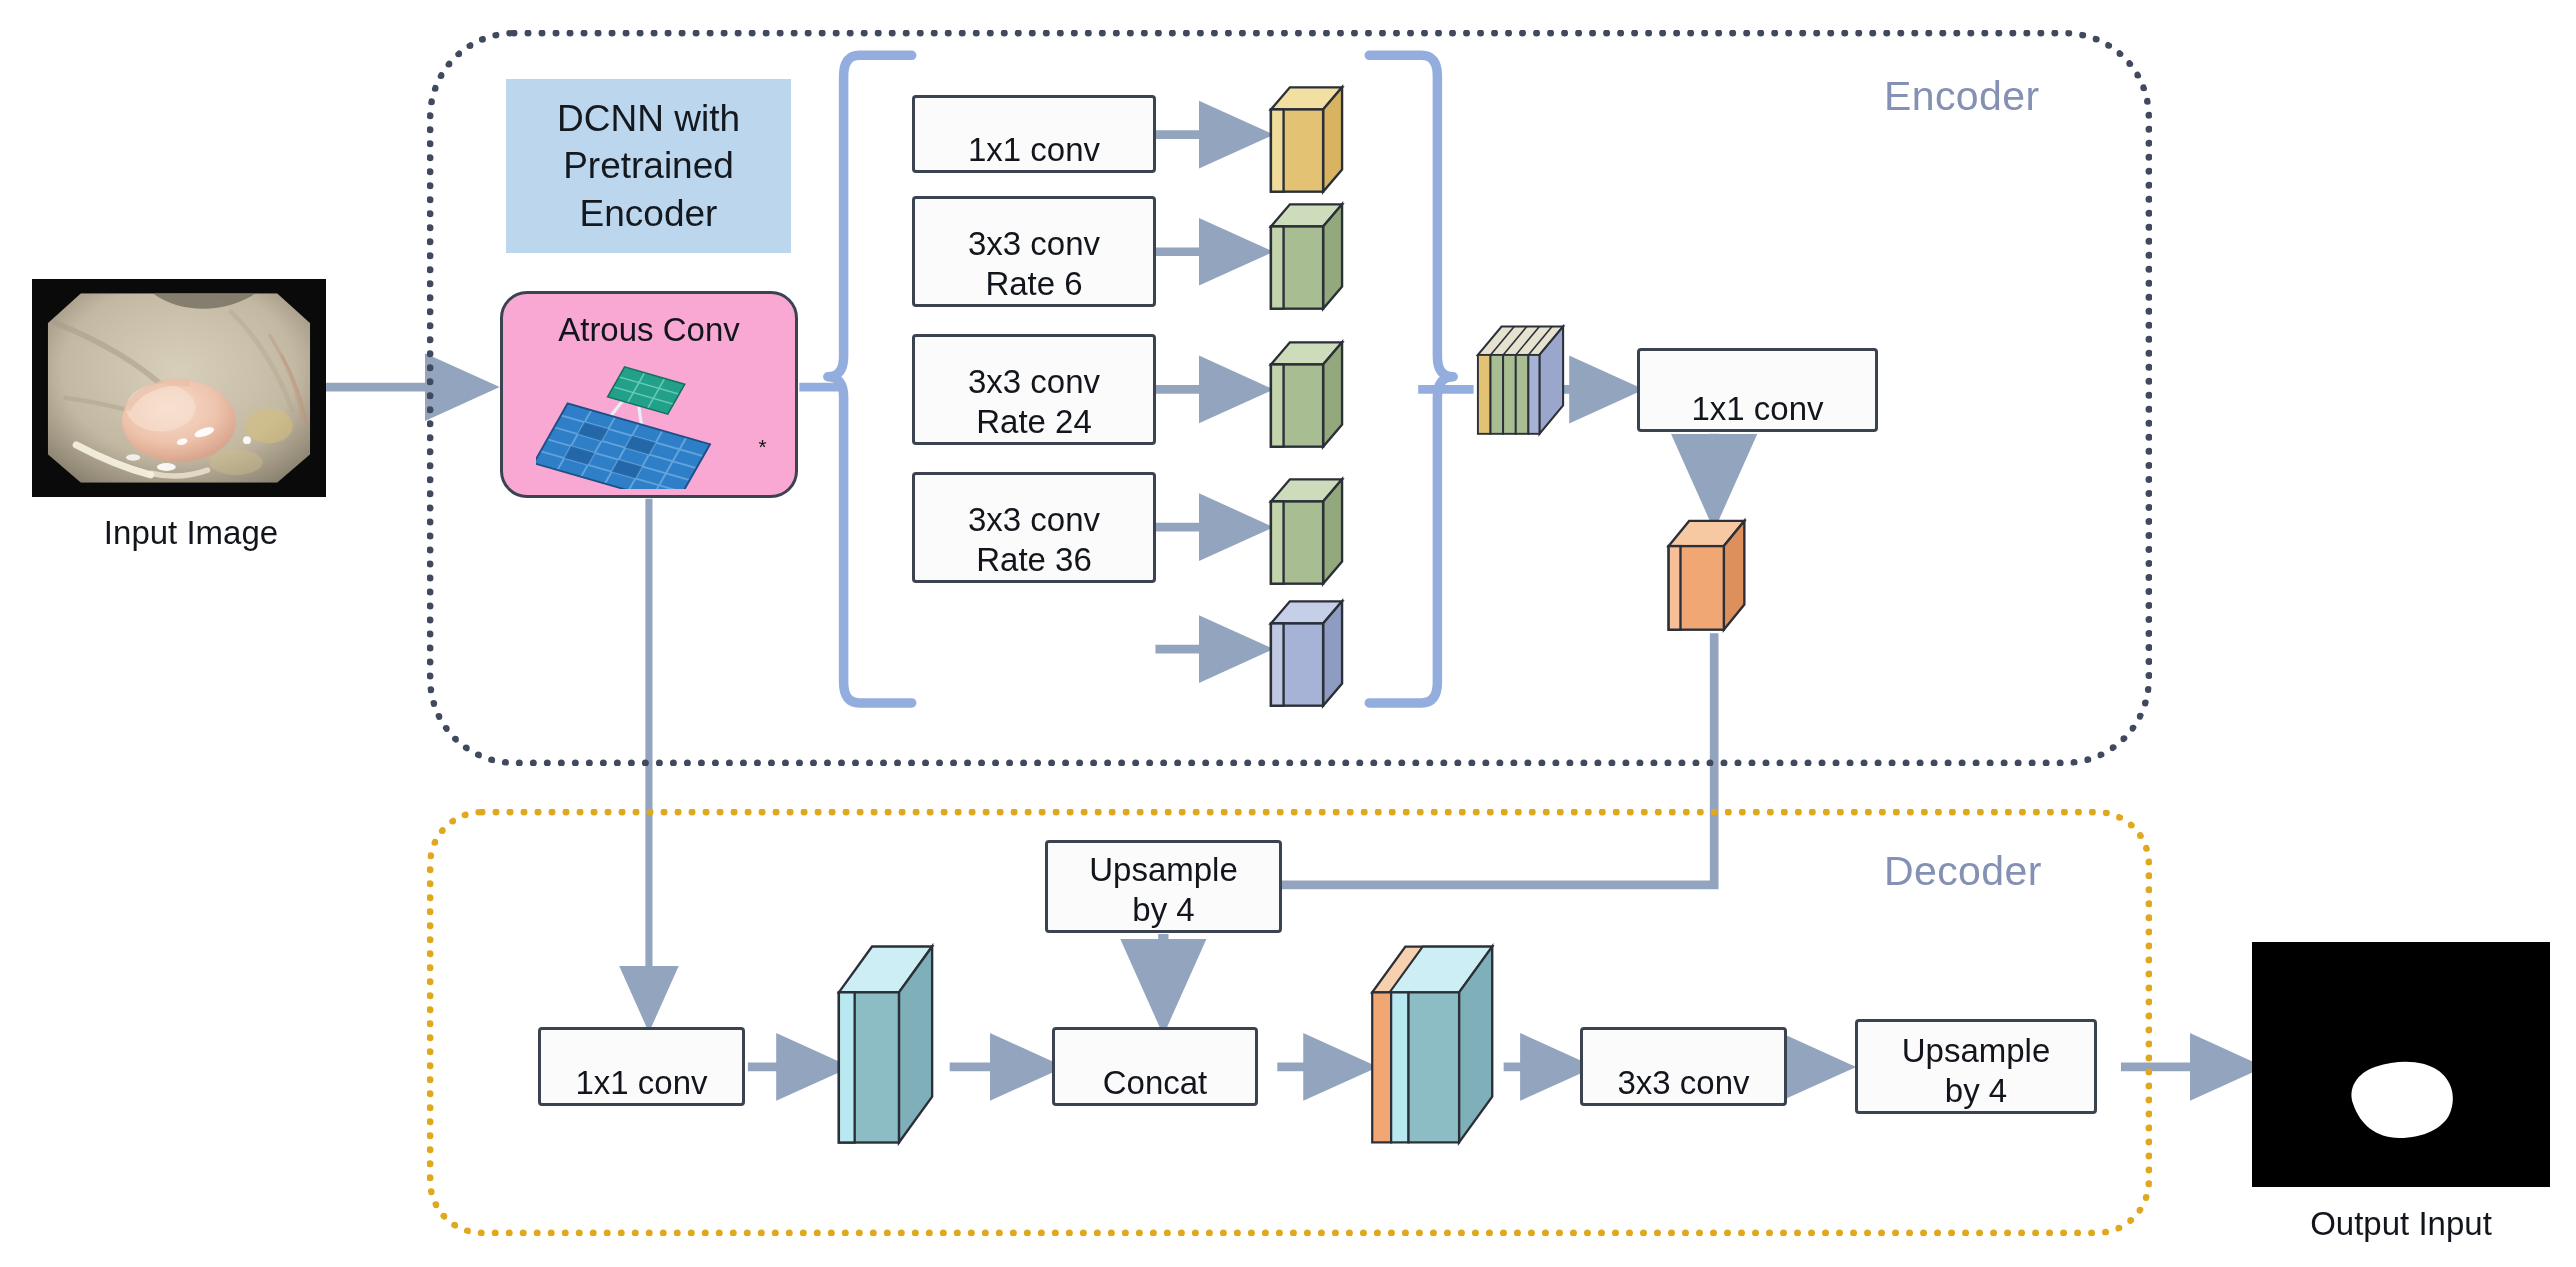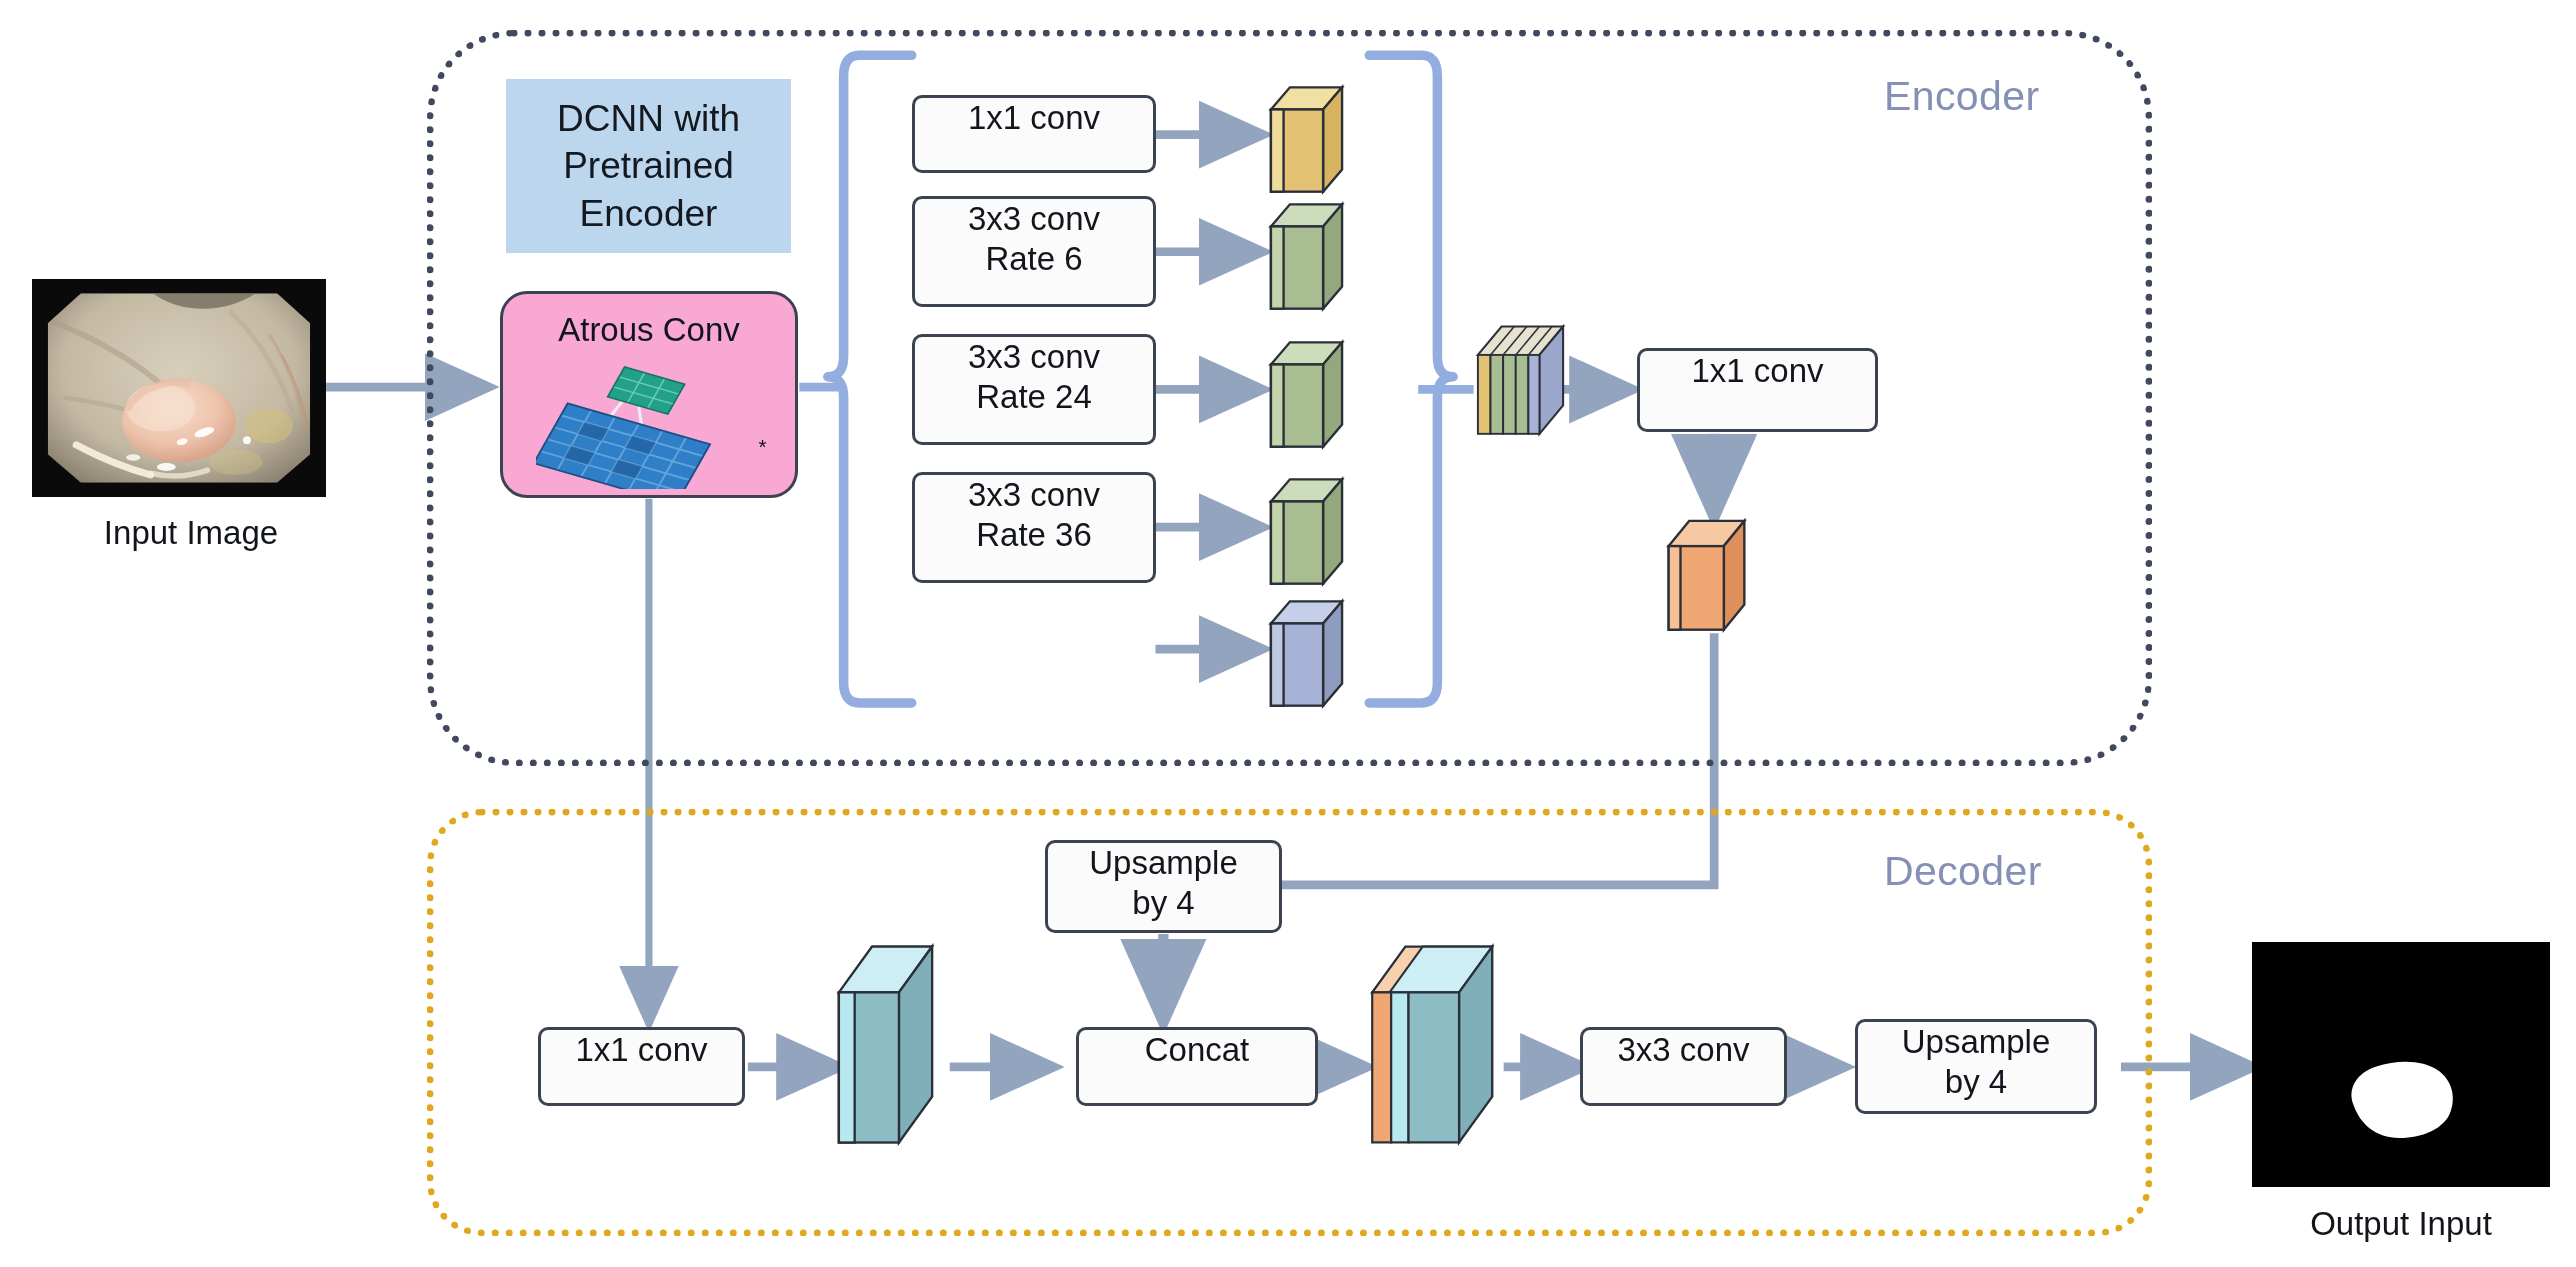--- a/index.html
+++ b/index.html
@@ -30,22 +30,22 @@
   
   .dcnn{
     position:absolute;left:506px;top:79px;width:285px;height:174px;
     background:#bcd6ee;display:flex;align-items:center;justify-content:center;
     text-align:center;line-height:1.28;font-size:37px;color:#14181f;
   }
 
   
   .opbox{
     position:absolute;box-sizing:border-box;background:#fbfbfb;
-    border:3.2px solid #3b4350;border-radius:10px;
-    display:flex;align-items:flex-start;justify-content:center;text-align:center;
+    border:3.2px solid #3b4350;border-radius:4px;
+    display:flex;align-items:flex-end;justify-content:center;text-align:center;
     font-size:33px;color:#12161c;line-height:1.22;
   }
 
   
   .atrous{
     position:absolute;left:500px;top:291px;width:298px;height:207px;
     box-sizing:border-box;background:#f9a8d4;border:3.2px solid #3b4350;
     border-radius:27px;
   }
   .atrous-title{
@@ -333,21 +333,21 @@
     <span>1x1 conv</span>
   </div>
 
   <svg class="slab" style="left:826px;top:937px;width:119px;height:215px;" viewBox="0 0 150 272">
     <polygon points="16,70 58,12 134,12 92,70" fill="#cdeef5" stroke="#2a2f38" stroke-width="3"></polygon>
     <polygon points="92,70 134,12 134,202 92,260" fill="#7fb0b9" stroke="#2a2f38" stroke-width="3"></polygon>
     <rect x="16" y="70" width="76" height="190" fill="#8cbcc4" stroke="#2a2f38" stroke-width="3"></rect>
     <rect x="16" y="70" width="20" height="190" fill="#b8e8f0" stroke="#2a2f38" stroke-width="3"></rect>
   </svg>
 
-  <div class="opbox" style="left:1076px;top:1027px;width:242px;height:79px;">
+  <div class="opbox" style="left:1052px;top:1027px;width:206px;height:79px;">
     <span>Concat</span>
   </div>
 
   <svg class="slab" style="left:1358px;top:937px;width:150px;height:215px;" viewBox="0 0 190 272">
 
     <polygon points="18,70 60,12 170,12 128,70" fill="#f7d0ae" stroke="#2a2f38" stroke-width="3"></polygon>
     <polygon points="40,70 82,12 170,12 128,70" fill="#cdeef5" stroke="#2a2f38" stroke-width="2.6"></polygon>
 
     <polygon points="128,70 170,12 170,202 128,260" fill="#7fb0b9" stroke="#2a2f38" stroke-width="3"></polygon>
 

